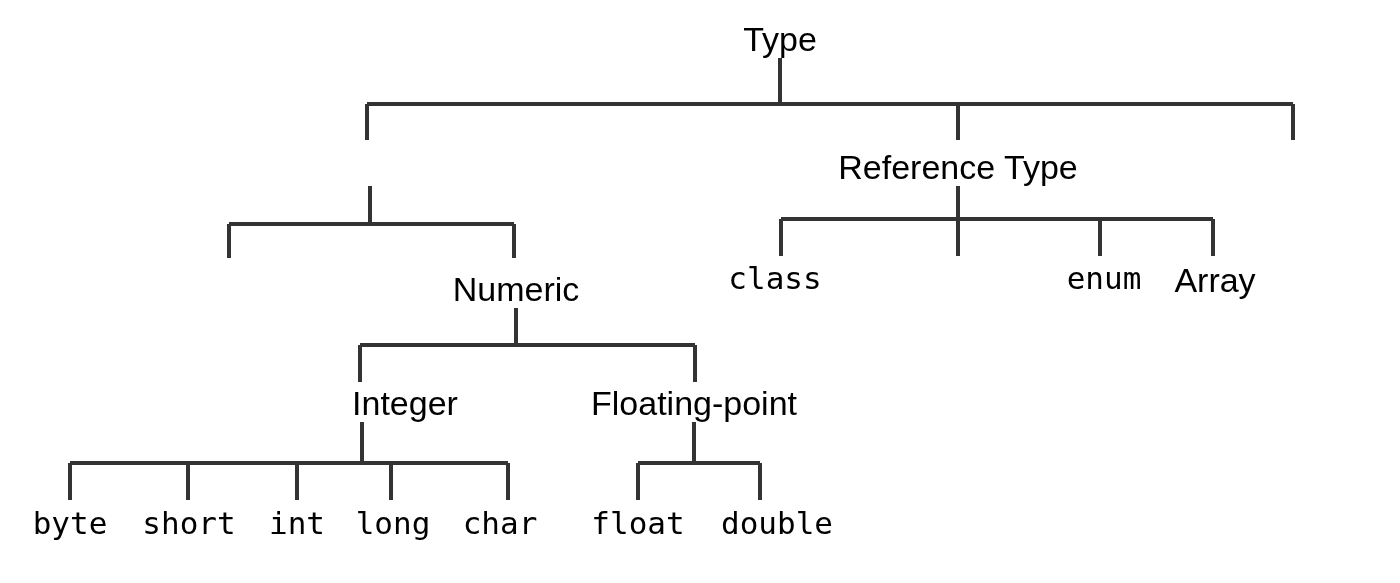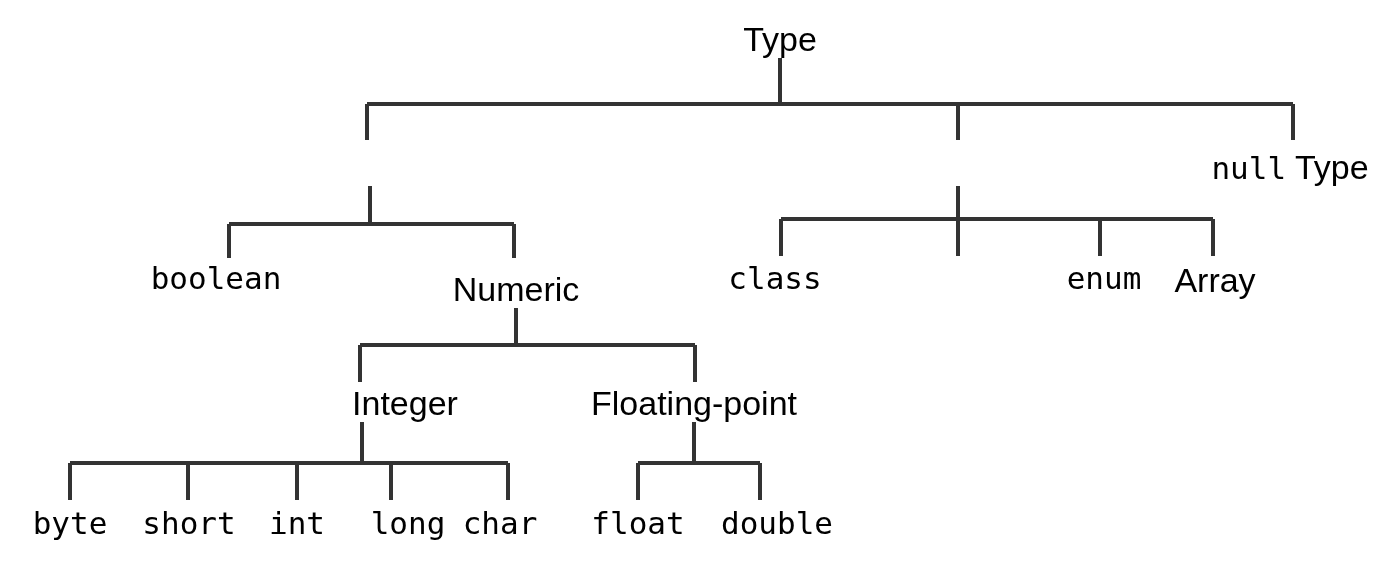--- a/index.html
+++ b/index.html
@@ -67,32 +67,31 @@
 
       <path d="M694,422 L694,463"></path>
       <path d="M638,463 L760,463"></path>
       <path d="M638,463 L638,500"></path>
       <path d="M760,463 L760,500"></path>
     </g>
   </svg>
 
   <div class="node sans" style="left:780px;top:22px;">Type</div>
 
-  <div class="node mixed" style="left:1290px;top:150px;"><span class="kw">null</span><span> Type</span></div>
+  <div class="node sans" style="left:958px;top:150px;">Reference Type</div>
 
-  <div class="node mono" style="left:216px;top:263px;">boolean</div>
   <div class="node sans" style="left:516px;top:272px;">Numeric</div>
   <div class="node mono" style="left:775px;top:263px;">class</div>
   <div class="node mono" style="left:1104px;top:263px;">enum</div>
   <div class="node sans" style="left:1215px;top:263px;">Array</div>
 
   <div class="node sans" style="left:361px;top:386px;margin-left:44px;">Integer</div>
   <div class="node sans" style="left:694px;top:386px;">Floating-point</div>
 
   <div class="node mono" style="left:70px;top:508px;">byte</div>
   <div class="node mono" style="left:189px;top:508px;">short</div>
   <div class="node mono" style="left:297px;top:508px;">int</div>
-  <div class="node mono" style="left:408px;top:508px;">long</div>
+  <div class="node mono" style="left:393px;top:508px;">long</div>
   <div class="node mono" style="left:500px;top:508px;">char</div>
   <div class="node mono" style="left:638px;top:508px;">float</div>
   <div class="node mono" style="left:777px;top:508px;">double</div>
 
 </div>
 
 </body></html>

